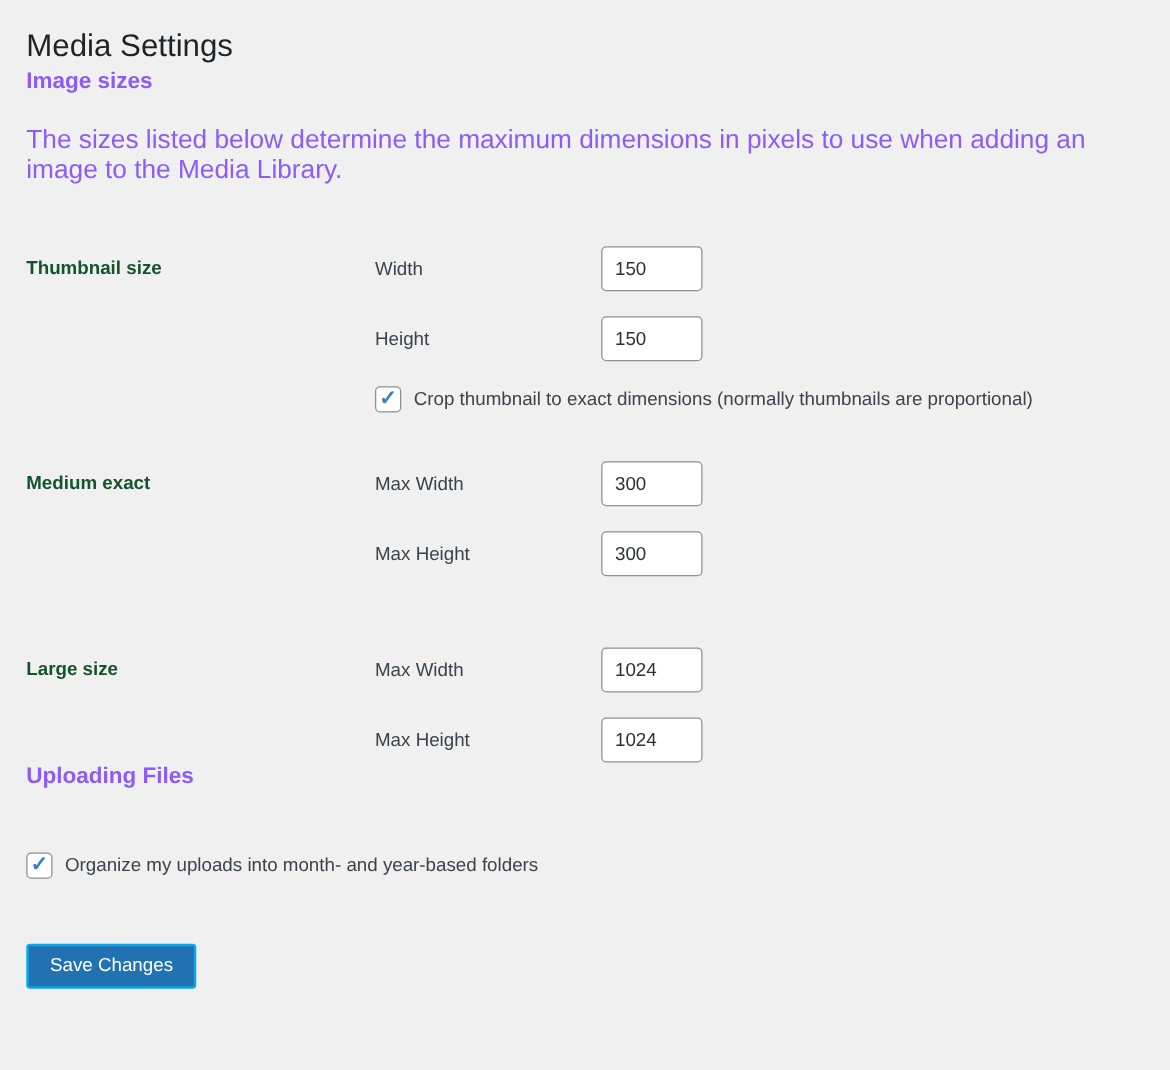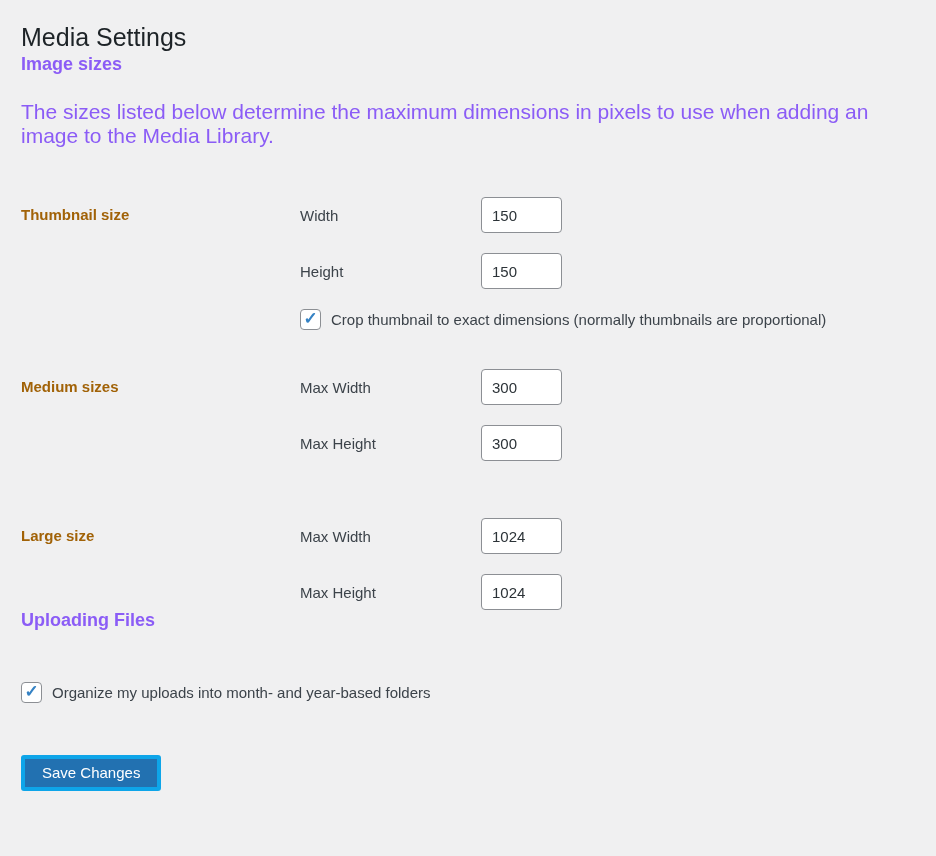--- a/index.html
+++ b/index.html
@@ -44,21 +44,21 @@
 
   .settings-group { display: flex; }
   .group-thumbnail { margin-bottom: 39px; }
   .group-medium { margin-bottom: 57px; }
   .group-large { margin-bottom: 0; }
 
   .group-th {
     width: 279px;
     flex: 0 0 279px;
     font-weight: 700;
-    color: #a16207;
+    color: #14532d;
     padding-top: 9px;
   }
   .group-td { flex: 1; }
 
   .field-row {
     display: flex;
     align-items: center;
     margin-bottom: 20px;
   }
   .field-row:last-child { margin-bottom: 0; }
@@ -100,21 +100,21 @@
     line-height: 1;
     margin-top: -2px;
   }
   .checkbox-label { margin-left: 10px; }
 
   .upload-checkbox-row { margin-top: 50px; }
 
   .submit-row { margin-top: 52px; }
   button.save-button {
     background: #2271b1;
-    border: 4px solid #0ea5e9;
+    border: 2px solid #0ea5e9;
     border-radius: 3px;
     color: #ffffff;
     font-size: 15px;
     font-family: "Liberation Sans", sans-serif;
     height: 36px;
     padding: 0 17px;
     cursor: pointer;
   }
 </style>
 </head>
@@ -144,21 +144,21 @@
         <div class="checkbox-row">
           <span class="checkbox-box">
             <span class="checkmark">✓</span>
           </span>
           <span class="checkbox-label">Crop thumbnail to exact dimensions (normally thumbnails are proportional)</span>
         </div>
       </div>
     </div>
 
     <div class="settings-group group-medium">
-      <div class="group-th">Medium sizes</div>
+      <div class="group-th">Medium exact</div>
       <div class="group-td">
         <div class="field-row">
           <label class="field-label">Max Width</label>
           <input class="size-input" type="text" value="300" style="">
         </div>
         <div class="field-row">
           <label class="field-label">Max Height</label>
           <input class="size-input" type="text" value="300" style="">
         </div>
       </div>

